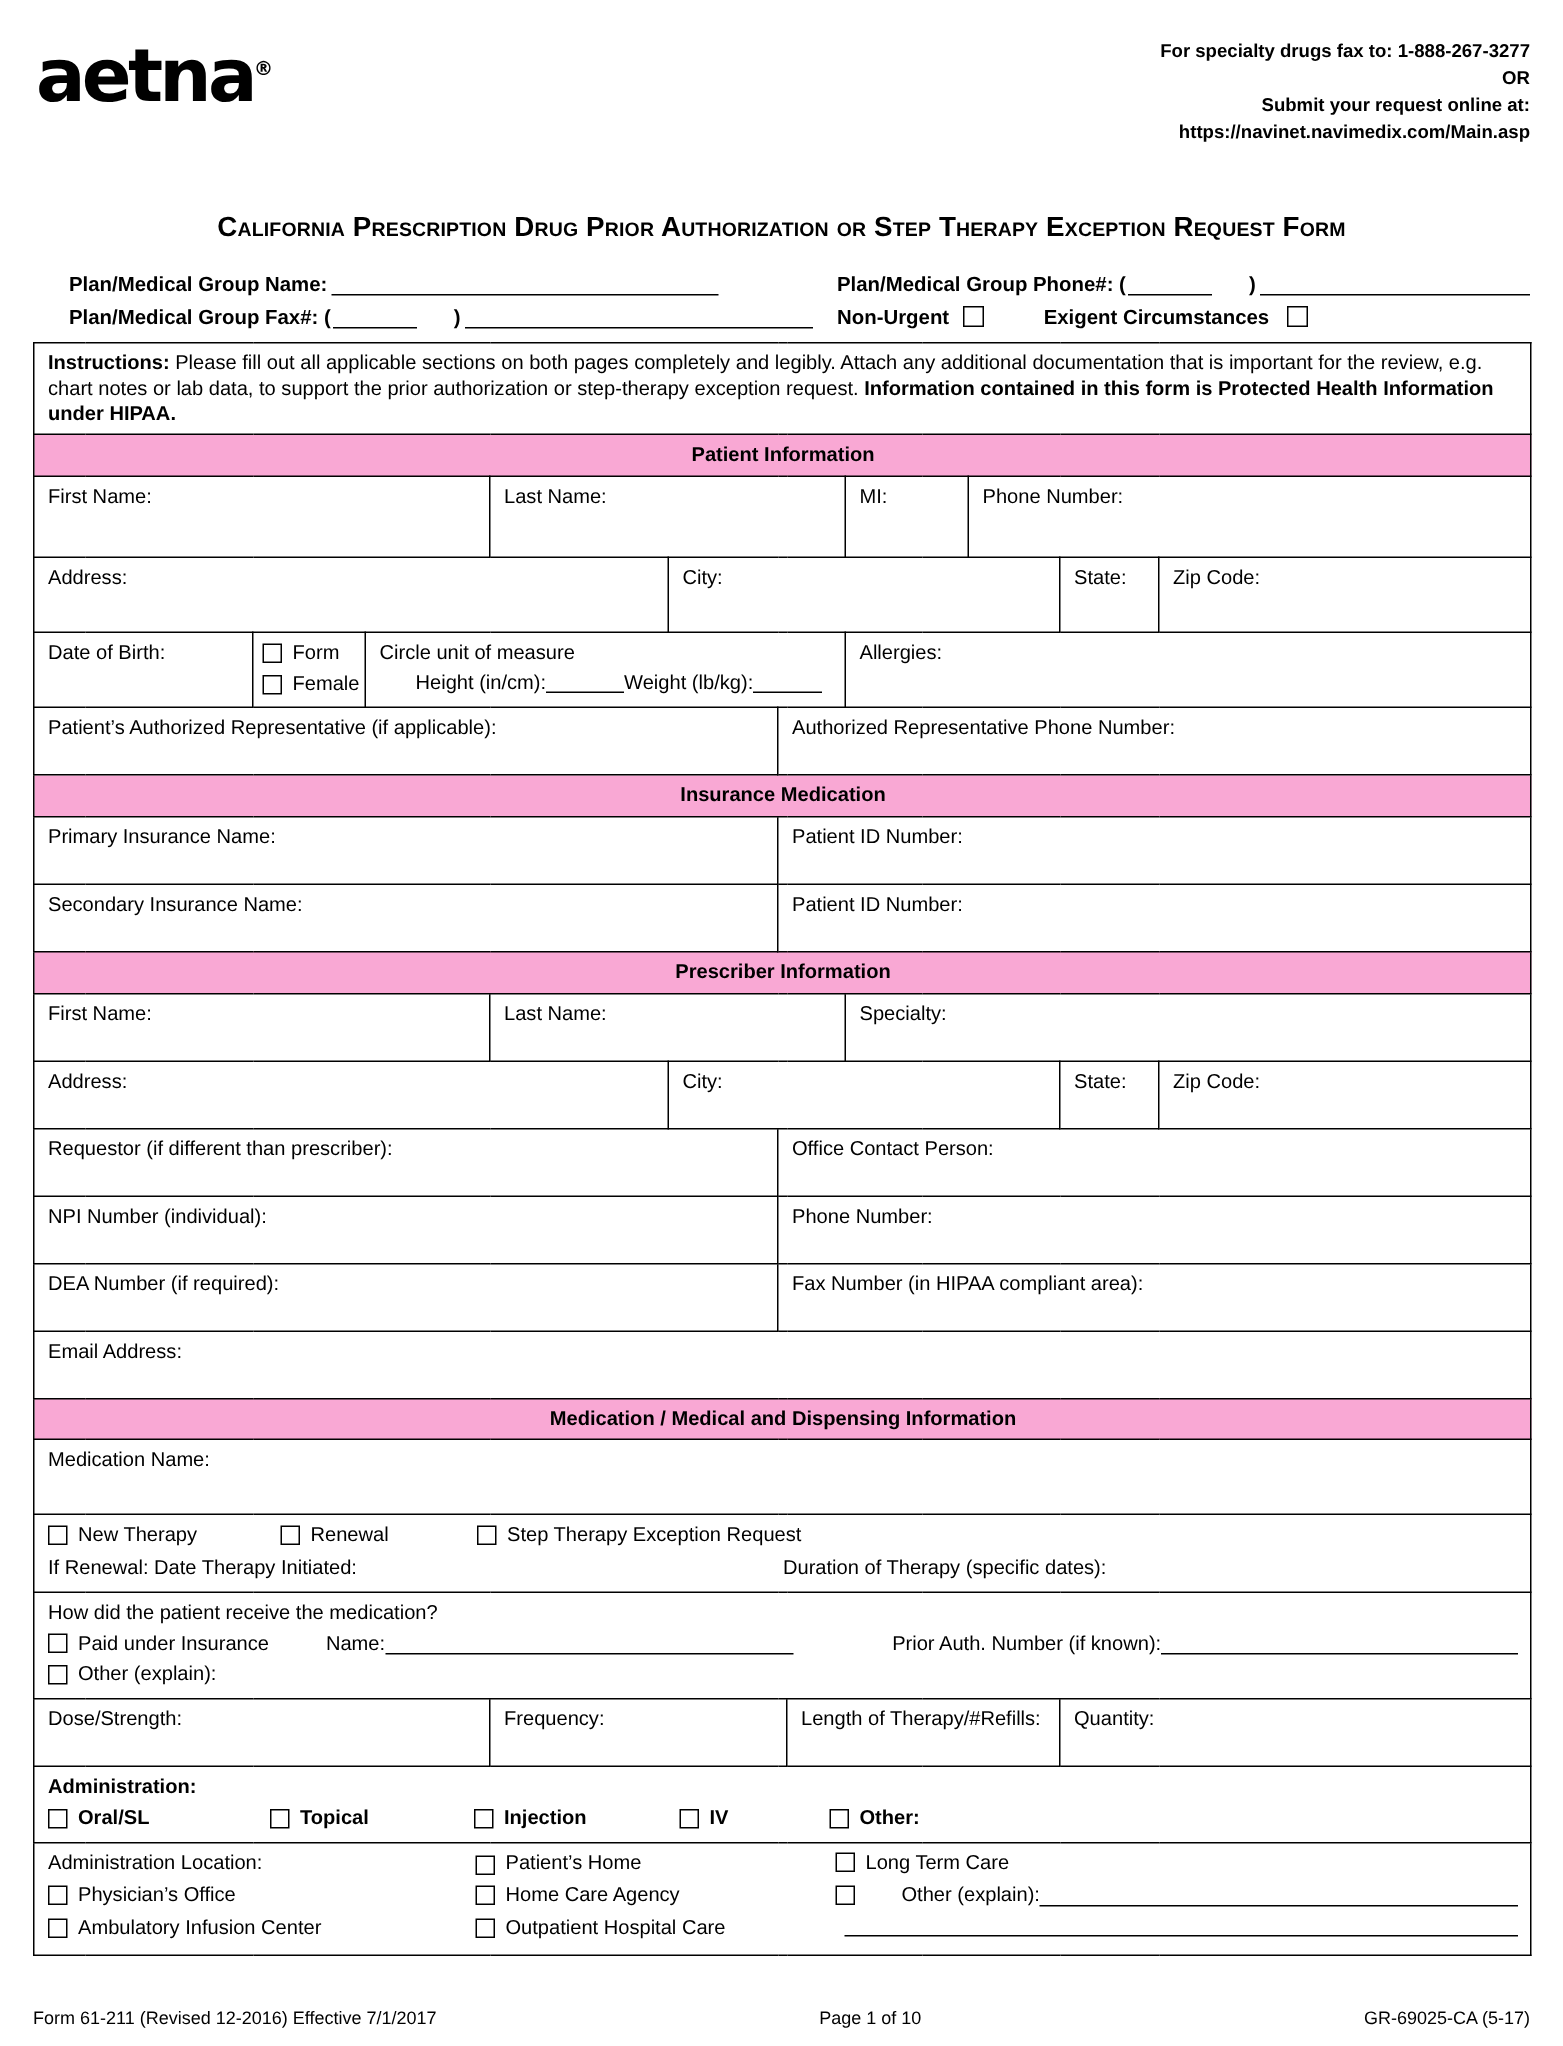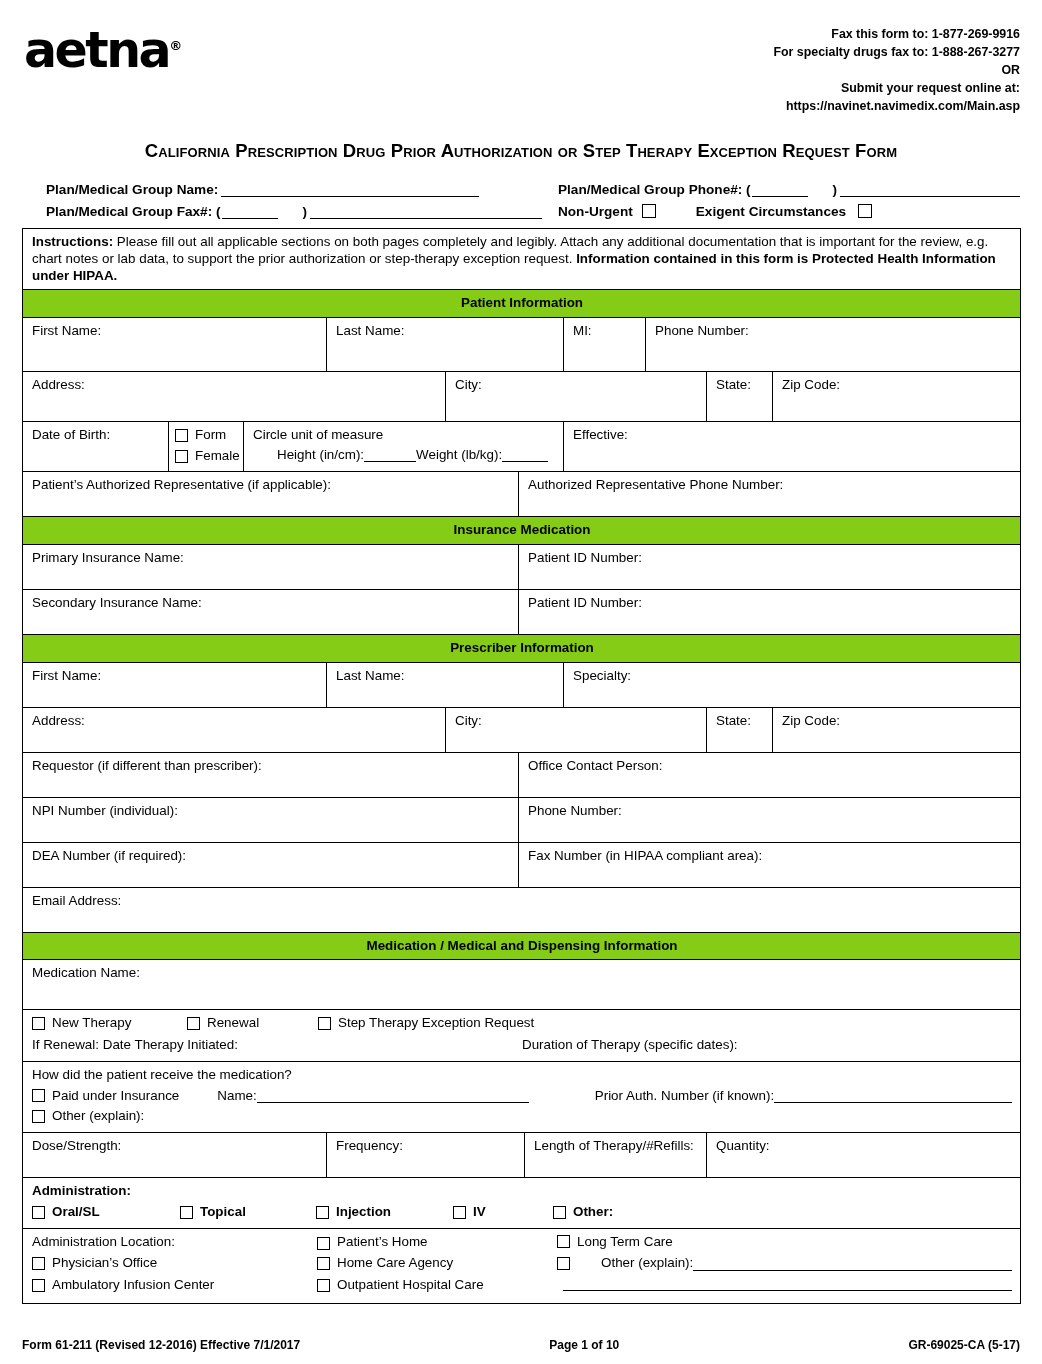--- a/index.html
+++ b/index.html
@@ -77,21 +77,21 @@
     margin-top: 9px;
   }
   table.form td {
     border: 1.4px solid #000;
     padding: 5px 8px 5px 9px;
     font-size: 13.4px;
     vertical-align: top;
     line-height: 1.25;
   }
   td.band {
-    background: #84cc16;
+    background: #f9a8d4;
     text-align: center;
     font-weight: bold;
     font-size: 13.4px;
     padding: 4px 0 5px 0;
     height: 22px;
   }
   td.instr {
     font-size: 13.2px;
     line-height: 1.33;
     padding: 7px 9px 8px 9px;
@@ -115,34 +115,33 @@
   }
 
   
   .footer {
     position: absolute;
     left: 22px; right: 22px;
     bottom: 12px;
     display: flex;
     justify-content: space-between;
     font-size: 12px;
-    font-weight: bold;
+    font-weight: normal;
     text-align: right;
   }
   .footer .mid { margin-left: -40px; }
 </style>
 </head>
 <body>
 
 <div class="page">
 
   <div class="masthead">
     <div class="logo"><span>aetna</span><sup>®</sup></div>
     <div class="faxblock">
-      <div>Fax this form to: 1-877-269-9916</div>
       <div>For specialty drugs fax to: 1-888-267-3277</div>
       <div>OR</div>
       <div>Submit your request online at:</div>
       <div>https://navinet.navimedix.com/Main.asp</div>
     </div>
   </div>
 
   <div class="form-title">California Prescription Drug Prior Authorization or Step Therapy Exception Request Form</div>
 
   <div class="plan-rows">
@@ -227,21 +226,21 @@
         </div>
         <div class="cbline">
           <span class="chk sm"></span>
               <span>Female</span>
         </div>
       </td>
       <td class="h-tall" colspan="6">
         <div style="margin-bottom:3px;">Circle unit of measure</div>
         <div class="nowrap"><span>Height (in/cm):</span><span class="inline-ul" style="width:52px;"></span><span>Weight (lb/kg):</span><span class="inline-ul" style="width:46px;"></span></div>
       </td>
-      <td class="h-tall" colspan="8"><span>Effective:</span></td>
+      <td class="h-tall" colspan="8"><span>Allergies:</span></td>
     </tr>
 
     <tr>
       <td class="h-med" colspan="7"><span>Patient’s Authorized Representative (if applicable):</span></td>
       <td class="h-med" colspan="10"><span>Authorized Representative Phone Number:</span></td>
     </tr>
 
     <tr>
       <td class="band" colspan="17">Insurance Medication</td>
     </tr>

